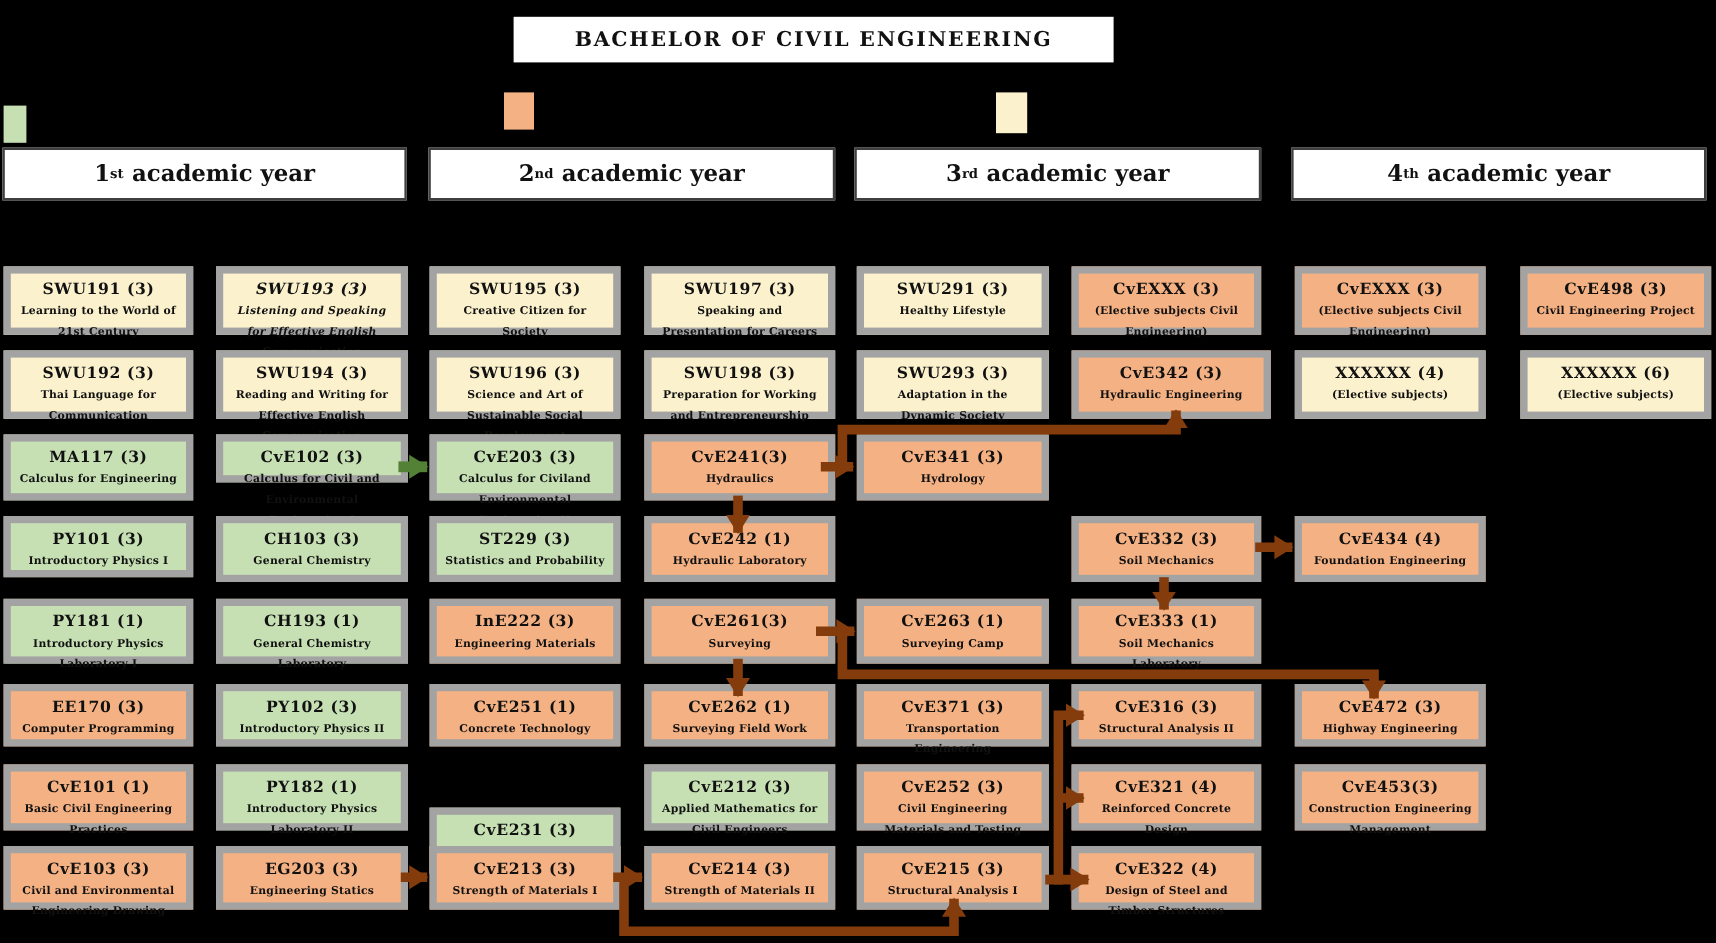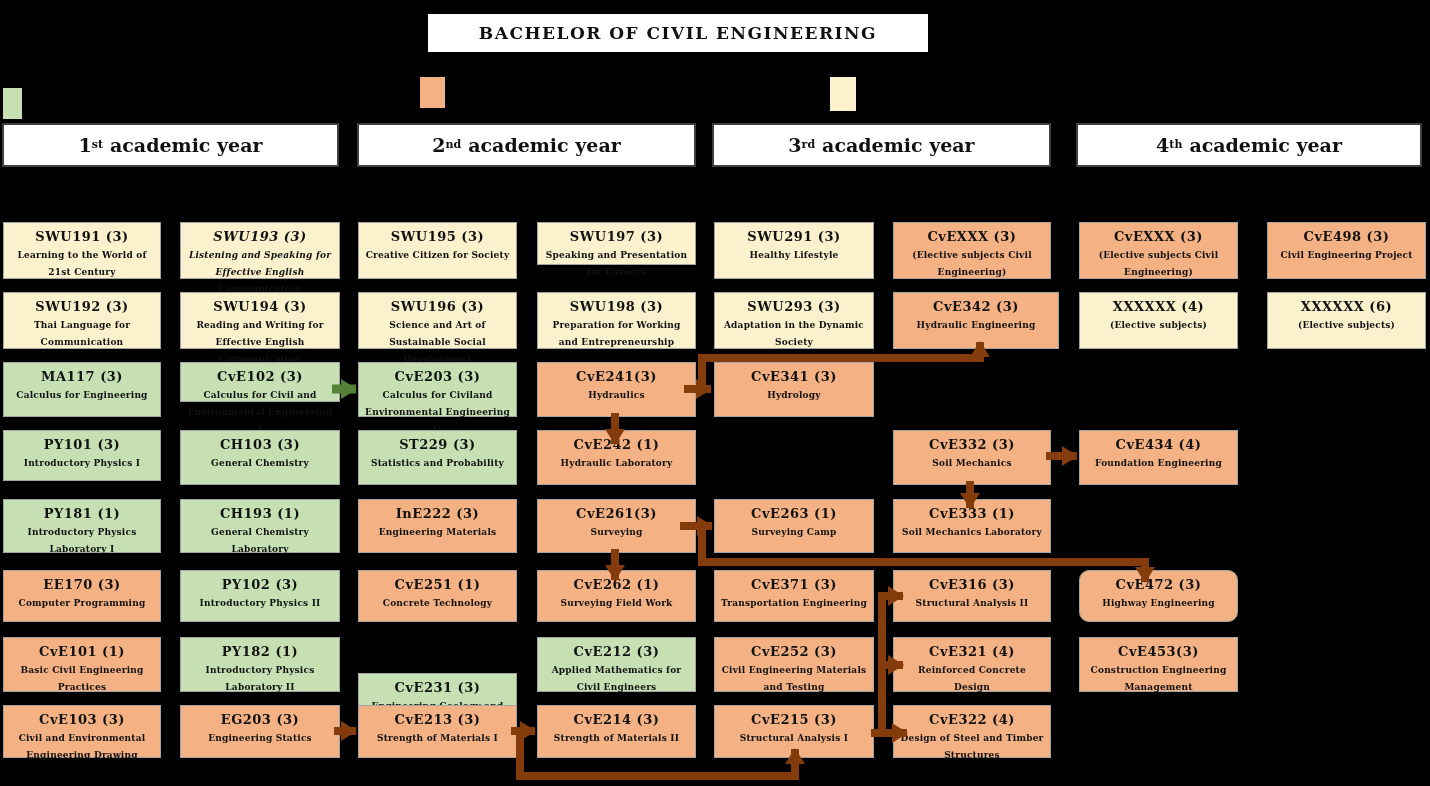--- a/index.html
+++ b/index.html
@@ -14,21 +14,21 @@
   }
   .legend-sq{position:absolute;}
   .yearhdr{
     position:absolute;top:123px;height:44px;background:#fff;border:2px solid #3f3f3f;
     box-sizing:border-box;display:flex;align-items:center;justify-content:center;
     font-weight:bold;font-size:19px;color:#111;
   }
   .yearhdr sup{font-size:11px;line-height:0;}
   .yr-rest{margin-left:7px;}
   .course{
-    position:absolute;border:1px solid #a3a3a3;box-sizing:border-box;text-align:center;
+    position:absolute;border:6px solid #a3a3a3;box-sizing:border-box;text-align:center;
     padding-top:4px;color:#111;
   }
   .course .code{font-weight:bold;font-size:13px;letter-spacing:.5px;line-height:1.5;}
   .course .sub{font-weight:bold;font-size:9px;letter-spacing:.2px;line-height:1.9;padding:0 5px;}
   [data-cat="general"]{background:#FBF1CD;}
   [data-cat="science"]{background:#C6E0B4;}
   [data-cat="engineering"]{background:#F4B183;}
   .arrows{position:absolute;left:0;top:0;pointer-events:none;}
 </style>
 </head>
@@ -155,21 +155,21 @@
 </div>
 <div class="course" style="left:358px;top:673px;width:159px;height:55px;" data-cat="science">
   <div class="code">CvE231 (3)</div>
   <div class="sub">Engineering Geology and Environment</div>
 </div>
 <div class="course" style="left:358px;top:705px;width:159px;height:53px;" data-cat="engineering">
   <div class="code">CvE213 (3)</div>
   <div class="sub">Strength of Materials I</div>
 </div>
 
-<div class="course" style="left:537px;top:222px;width:159px;height:43px;" data-cat="general">
+<div class="course" style="left:537px;top:222px;width:159px;height:57px;" data-cat="general">
   <div class="code">SWU197 (3)</div>
   <div class="sub">Speaking and Presentation for Careers</div>
 </div>
 <div class="course" style="left:537px;top:292px;width:159px;height:57px;" data-cat="general">
   <div class="code">SWU198 (3)</div>
   <div class="sub">Preparation for Working and Entrepreneurship</div>
 </div>
 <div class="course" style="left:537px;top:362px;width:159px;height:55px;" data-cat="engineering">
   <div class="code">CvE241(3)</div>
   <div class="sub">Hydraulics</div>
@@ -258,21 +258,21 @@
   <div class="sub">(Elective subjects Civil Engineering)</div>
 </div>
 <div class="course" style="left:1079px;top:292px;width:159px;height:57px;" data-cat="general">
   <div class="code">XXXXXX (4)</div>
   <div class="sub">(Elective subjects)</div>
 </div>
 <div class="course" style="left:1079px;top:430px;width:159px;height:55px;" data-cat="engineering">
   <div class="code">CvE434 (4)</div>
   <div class="sub">Foundation Engineering</div>
 </div>
-<div class="course" style="left:1079px;top:570px;width:159px;height:52px;border-radius:10px;" data-cat="engineering">
+<div class="course" style="left:1079px;top:570px;width:159px;height:52px;" data-cat="engineering">
   <div class="code">CvE472 (3)</div>
   <div class="sub">Highway Engineering</div>
 </div>
 <div class="course" style="left:1079px;top:637px;width:159px;height:55px;" data-cat="engineering">
   <div class="code">CvE453(3)</div>
   <div class="sub">Construction Engineering Management</div>
 </div>
 
 <div class="course" style="left:1267px;top:222px;width:159px;height:57px;" data-cat="engineering">
   <div class="code">CvE498 (3)</div>

